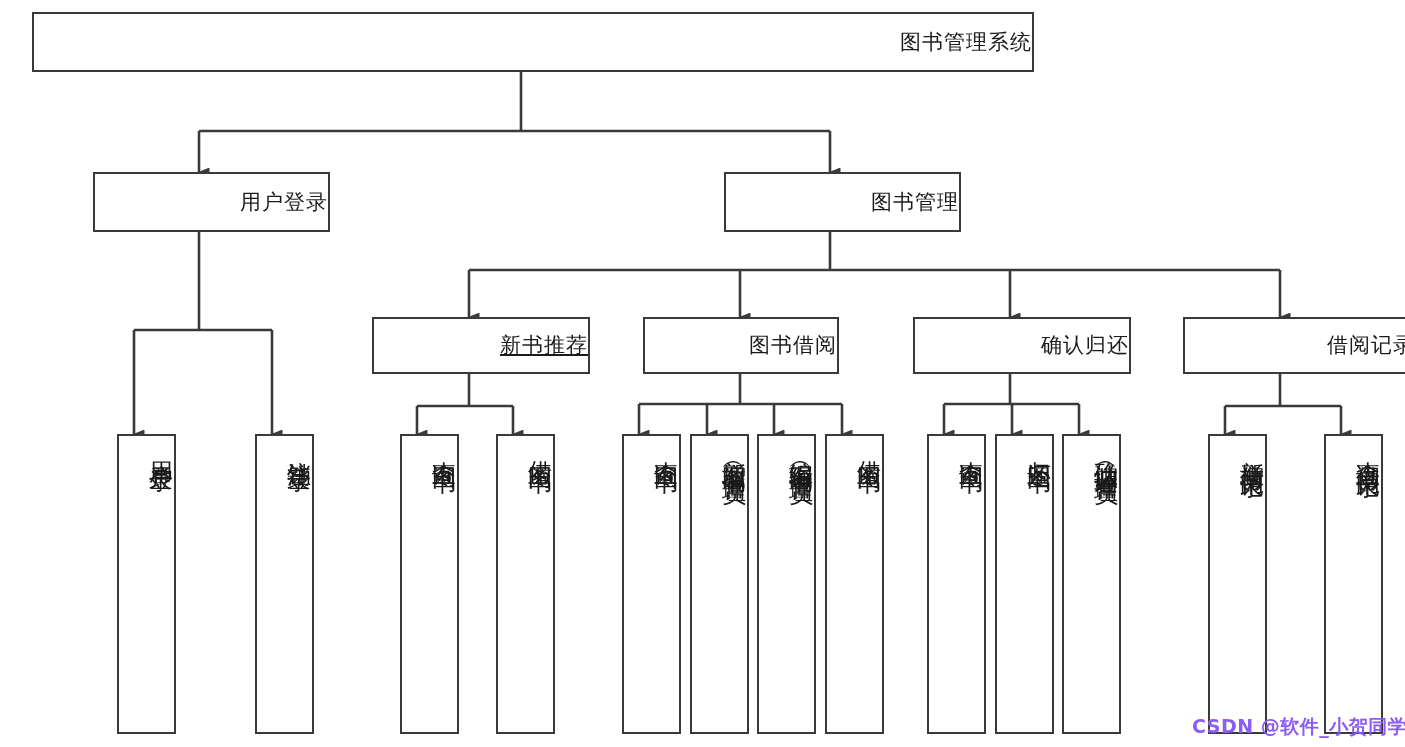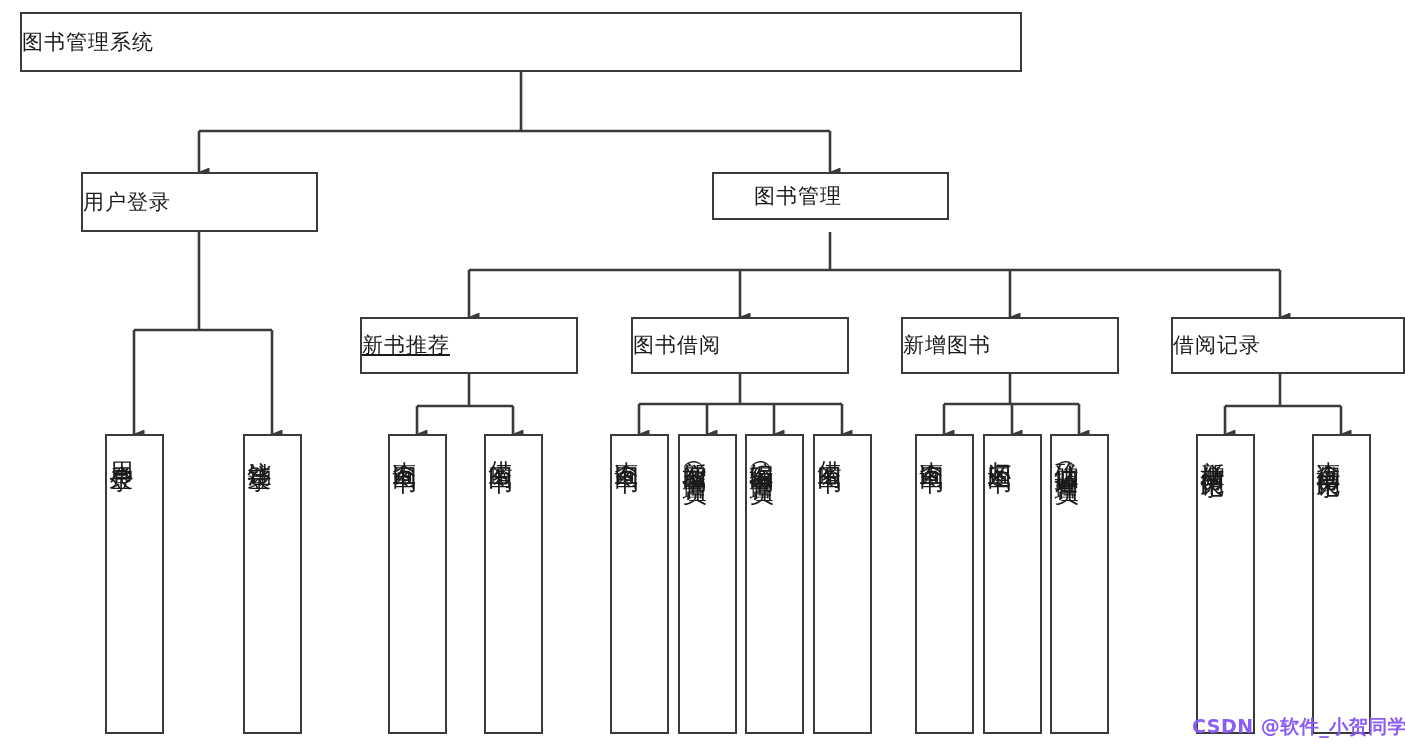--- a/index.html
+++ b/index.html
@@ -26,22 +26,23 @@
     width: 1405px;
     height: 747px;
   }
   .node {
     position: absolute;
     box-sizing: border-box;
     background: #ffffff;
     border: 2px solid #3a3a3a;
     display: flex;
     align-items: center;
-    justify-content: flex-start;
+    justify-content: flex-end;
     color: #1a1a1a;
+    margin-left: 12px;
   }
   .node-label {
     font-size: 21px;
     letter-spacing: 1px;
     line-height: 1.15;
     white-space: nowrap;
   }
   .node.vertical {
     align-items: flex-start;
     padding-top: 6px;
@@ -118,32 +119,32 @@
     </g>
   </svg>
 
   <div class="node" style="left:20px; top:12px; width:1002px; height:60px;">
     <span class="node-label">图书管理系统</span>
   </div>
 
   <div class="node" style="left:81px; top:172px; width:237px; height:60px;">
     <span class="node-label">用户登录</span>
   </div>
-  <div class="node" style="left:712px; top:172px; width:237px; height:48px;padding-left:40px;">
+  <div class="node" style="left:712px; top:172px; width:237px; height:60px;padding-left:40px;">
     <span class="node-label">图书管理</span>
   </div>
 
   <div class="node" style="left:360px; top:317px; width:218px; height:57px;text-decoration:underline;">
     <span class="node-label">新书推荐</span>
   </div>
-  <div class="node" style="left:631px; top:317px; width:218px; height:57px;">
+  <div class="node" style="left:631px; top:317px; width:196px; height:57px;">
     <span class="node-label">图书借阅</span>
   </div>
   <div class="node" style="left:901px; top:317px; width:218px; height:57px;">
-    <span class="node-label">新增图书</span>
+    <span class="node-label">确认归还</span>
   </div>
   <div class="node" style="left:1171px; top:317px; width:234px; height:57px;">
     <span class="node-label">借阅记录</span>
   </div>
 
   <div class="node vertical" style="left:105px; top:434px; width:59px; height:300px;">
     <span class="node-label">用户登录</span>
   </div>
   <div class="node vertical" style="left:243px; top:434px; width:59px; height:300px;">
     <span class="node-label">注销登录</span>

